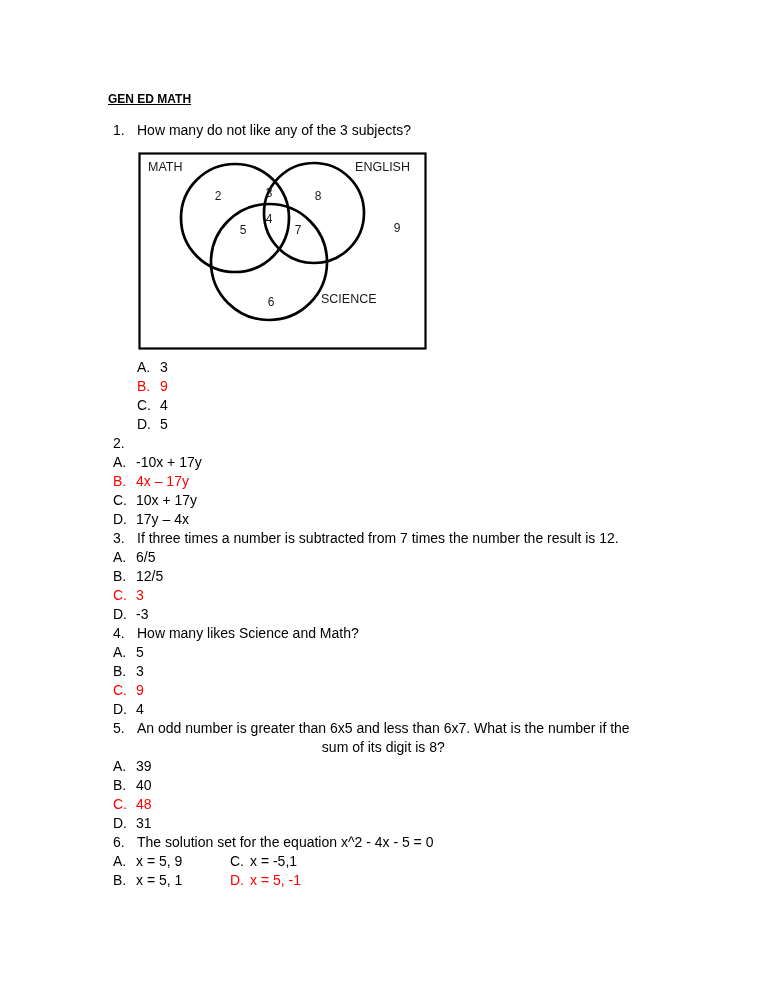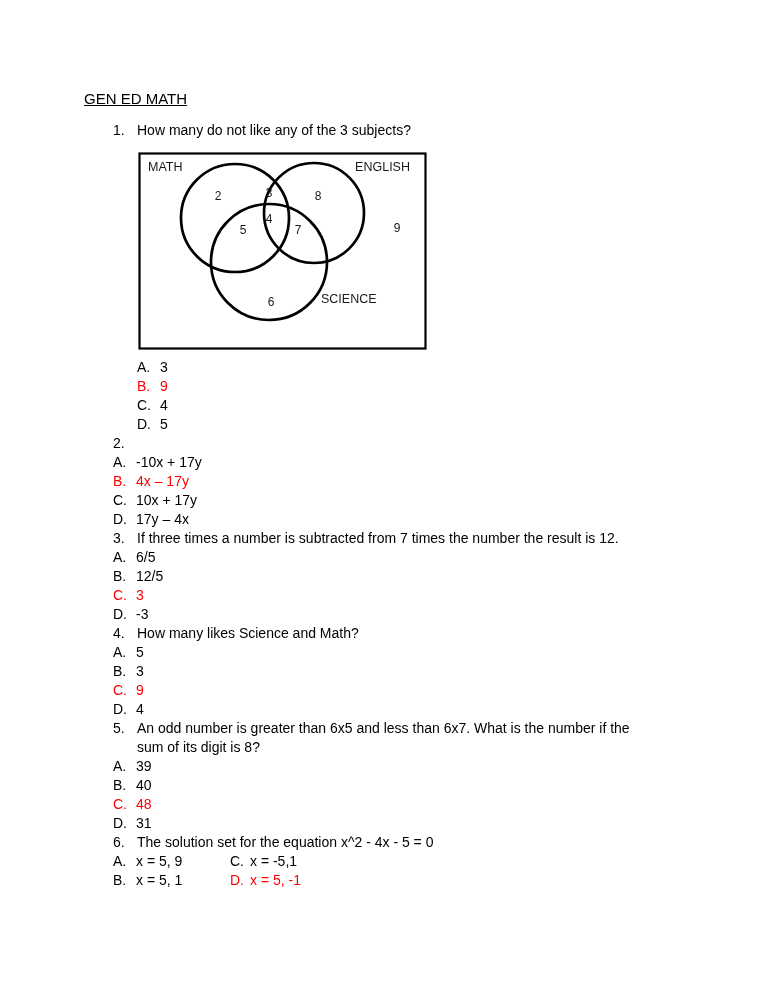--- a/index.html
+++ b/index.html
@@ -9,32 +9,32 @@
     width: 768px;
     height: 994px;
     background: #ffffff;
     font-family: "Liberation Sans", sans-serif;
     font-size: 14px;
     color: #000000;
     overflow: hidden;
   }
   .title {
     margin: 0;
-    padding: 90px 0 0 84px;
-    font-size: 15px;
-    font-weight: normal;
+    padding: 90px 0 0 108px;
+    font-size: 12px;
+    font-weight: bold;
     text-decoration: underline;
     line-height: 18px;
     display: inline-block;
   }
   .row { display: flex; line-height: 19px; }
   .q-row { padding-left: 113px; }
   .q-row.first { margin-top: 13px; }
   .q-marker { flex: 0 0 24px; }
-  .q-text .line { display: block; }
+  .q-text .line { display: block; text-align: center; }
   .opt-row { padding-left: 113px; }
   .opt-row.indent { padding-left: 137px; }
   .o-marker { flex: 0 0 23px; }
   .correct { color: var(--accent, #ff0000); }
   .venn-wrap { margin: 12px 0 8px 138px; width: 289px; height: 198px; }
   .venn-wrap svg { display: block; }
   .vbox { fill: none; stroke: #000000; stroke-width: 2.2; }
   .vcircle { fill: none; stroke: #000000; stroke-width: 2.7; }
   .vlabel {
     font-family: "Liberation Sans", sans-serif;

